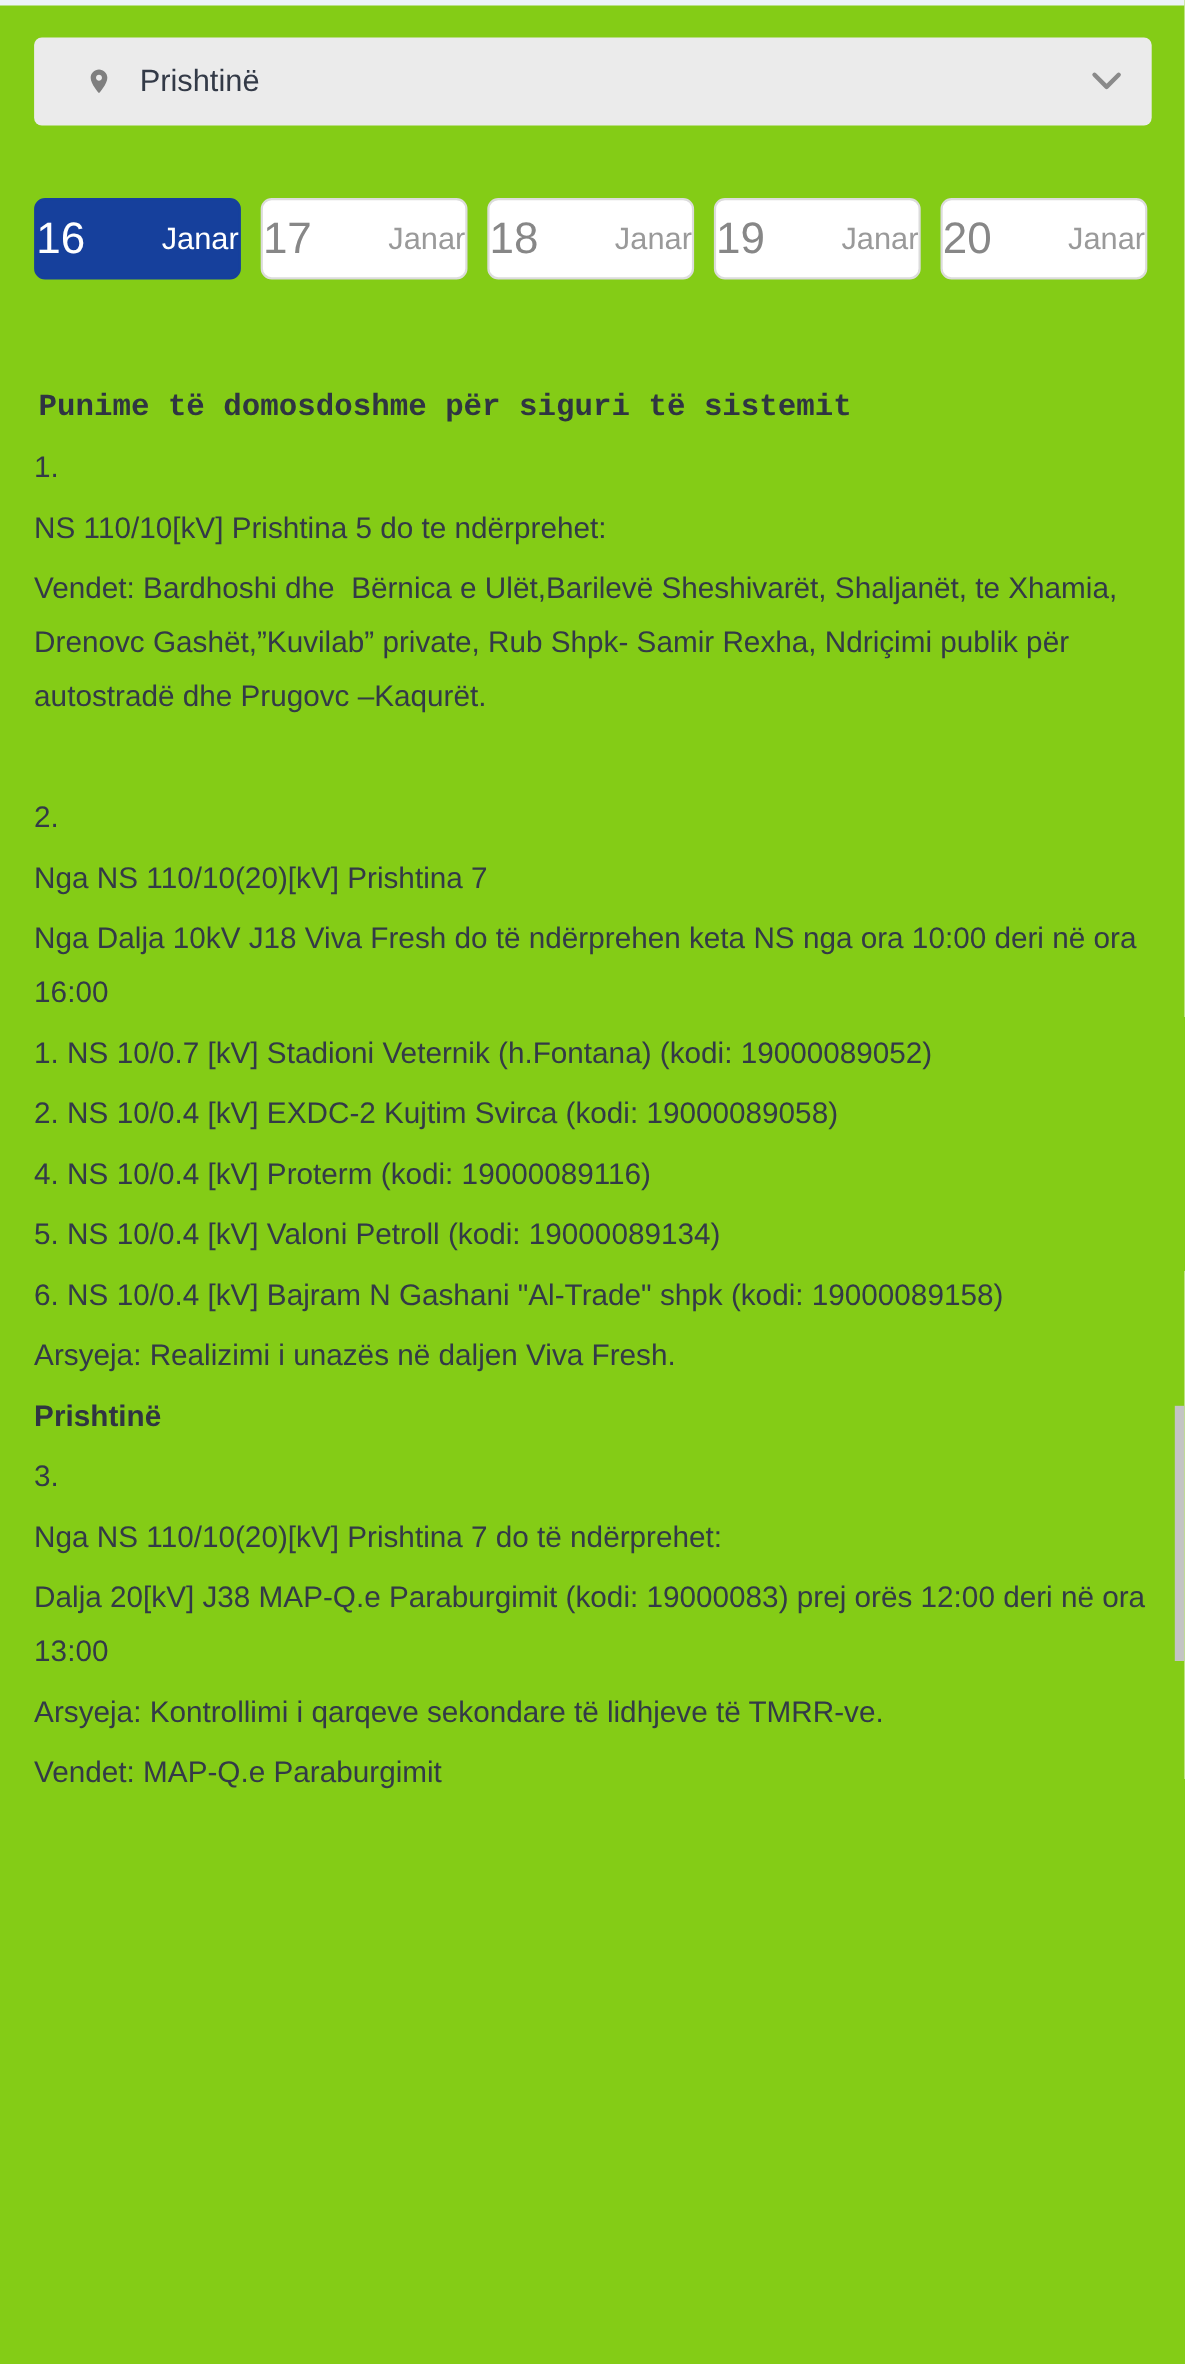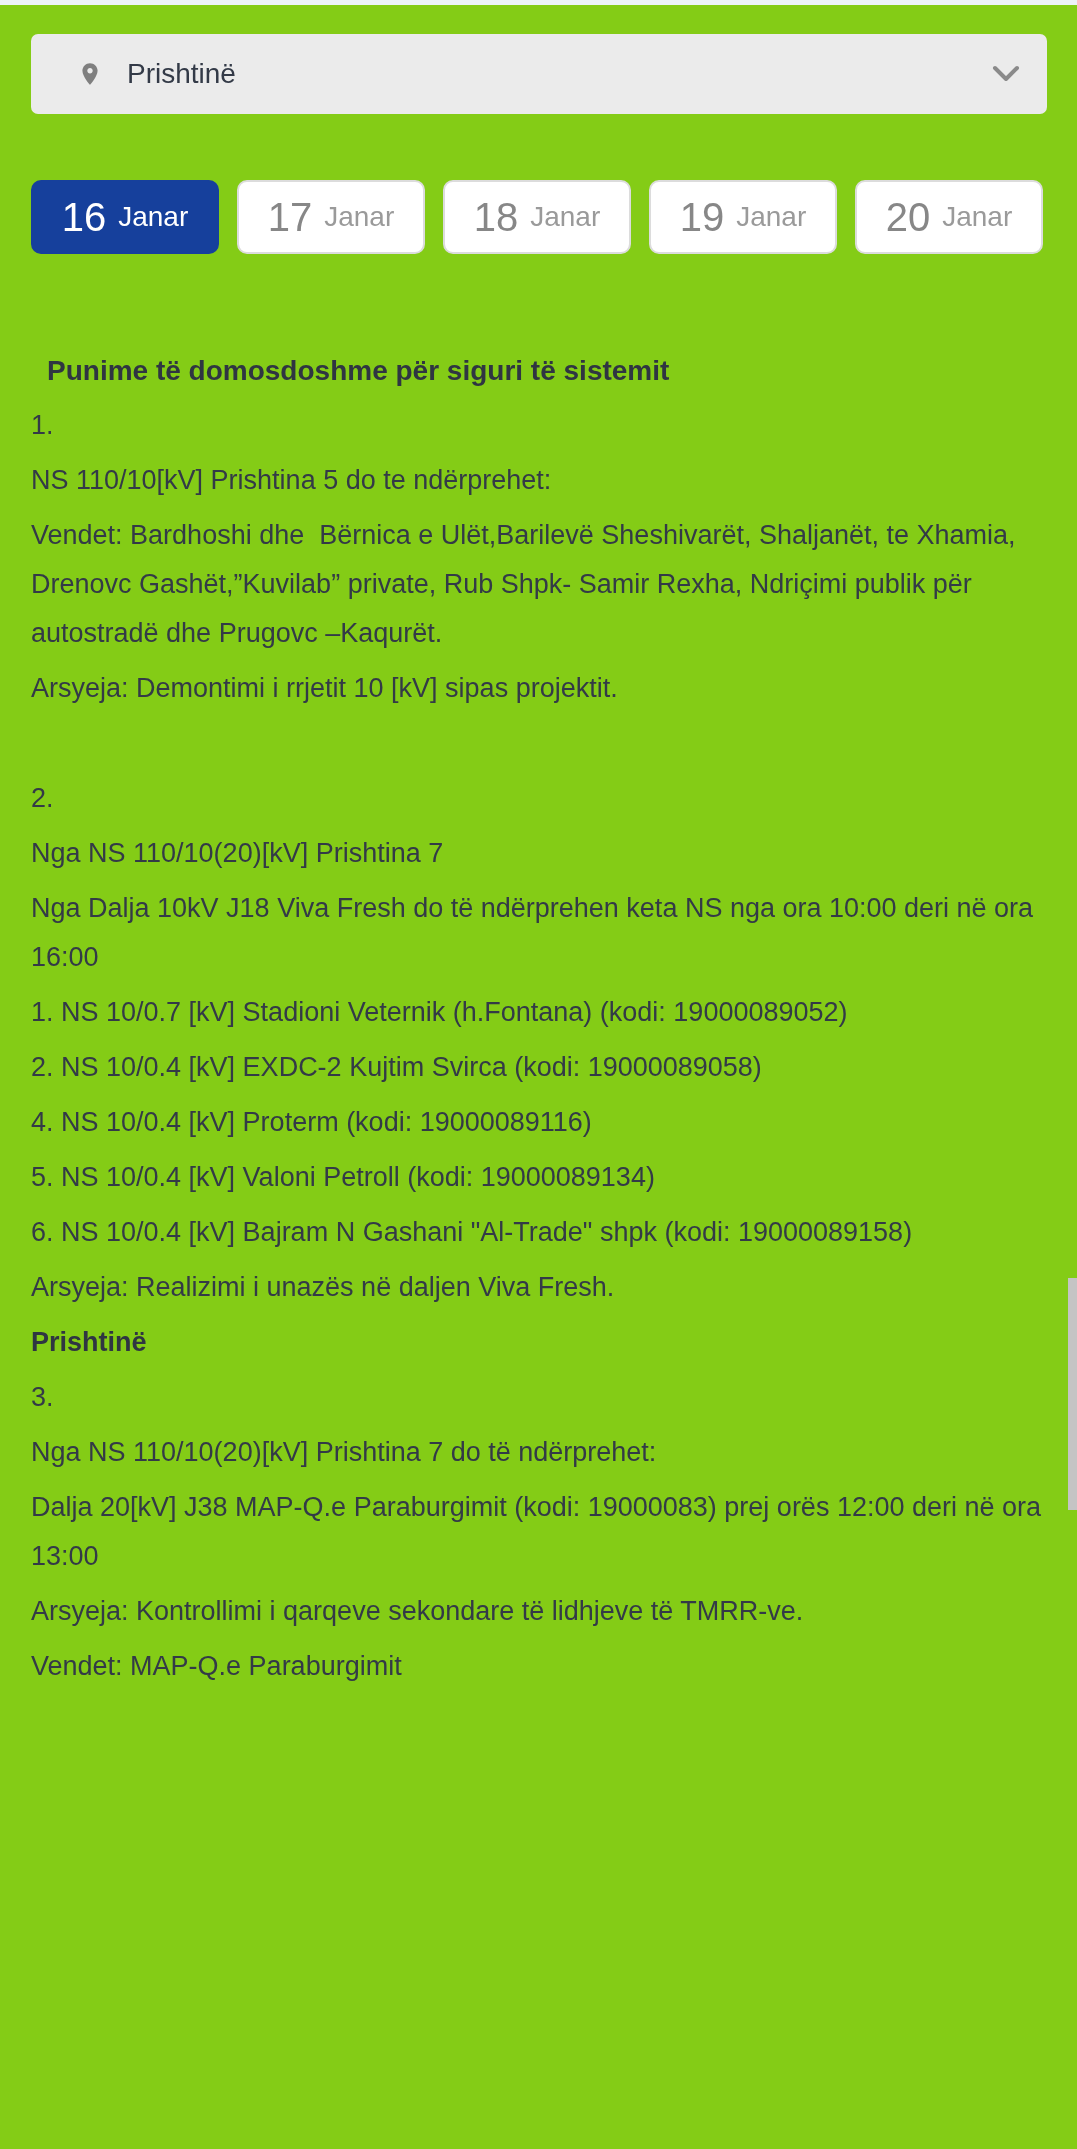--- a/index.html
+++ b/index.html
@@ -27,32 +27,32 @@
     margin-left:24px;font-size:28px;color:#333a47;flex:1 1 auto;
   }
   .location-bar .chev{width:30px;height:20px;flex:0 0 auto;}
   .tabs{
     position:absolute;left:31px;top:180px;width:1016px;height:74px;
     display:flex;gap:18px;
   }
   .tab{
     width:188px;height:74px;box-sizing:border-box;
     background:#ffffff;border:2px solid #dcdcdc;border-radius:10px;
-    display:flex;align-items:center;justify-content:center;
+    display:flex;align-items:center;justify-content:space-between;
     cursor:pointer;
   }
   .tab .day{font-size:40px;color:#878787;}
   .tab .month{font-size:28px;color:#9a9a9a;margin-left:12px;}
   .tab.selected{background:#16409c;border-color:#16409c;}
   .tab.selected .day,.tab.selected .month{color:#ffffff;}
   .article{
     position:absolute;left:31px;top:340px;width:1016px;
   }
   .article h2{
-    font-size:28px;line-height:49px;margin:6px 16px;font-weight:700;color:#2f3542;
+    font-size:28px;line-height:49px;margin:6px 4px;font-weight:700;color:#2f3542;font-family:Liberation Mono, monospace;
   }
   .article p{
     font-size:27px;line-height:49px;margin:6px 0;font-weight:400;color:#333a47;
   }
   .article p.bold{font-weight:700;color:#2f3542;}
   .article p.spacer{height:49px;}
   .scrollbar-thumb{
     position:absolute;right:0;top:1278px;width:9px;height:232px;
     background:#c4c4c4;
   }
@@ -95,21 +95,20 @@
       <span class="day">20</span>
       <span class="month">Janar</span>
     </div>
   </div>
 
   <div class="article">
     <h2>Punime të domosdoshme për siguri të sistemit</h2>
     <p>1.</p>
     <p>NS 110/10[kV] Prishtina 5 do te ndërprehet:</p>
     <p>Vendet: Bardhoshi dhe&nbsp; Bërnica e Ulët,Barilevë Sheshivarët, Shaljanët, te Xhamia, Drenovc Gashët,”Kuvilab” private, Rub Shpk- Samir Rexha, Ndriçimi publik për autostradë dhe Prugovc –Kaqurët.</p>
-    <p>Arsyeja: Demontimi i rrjetit 10 [kV] sipas projektit.</p>
     <p class="spacer"></p>
     <p>2.</p>
     <p>Nga NS 110/10(20)[kV] Prishtina 7</p>
     <p>Nga Dalja 10kV J18 Viva Fresh do të ndërprehen keta NS nga ora 10:00 deri në ora 16:00</p>
     <p>1. NS 10/0.7 [kV] Stadioni Veternik (h.Fontana) (kodi: 19000089052)</p>
     <p>2. NS 10/0.4 [kV] EXDC-2 Kujtim Svirca (kodi: 19000089058)</p>
     <p>4. NS 10/0.4 [kV] Proterm (kodi: 19000089116)</p>
     <p>5. NS 10/0.4 [kV] Valoni Petroll (kodi: 19000089134)</p>
     <p>6. NS 10/0.4 [kV] Bajram N Gashani "Al-Trade" shpk (kodi: 19000089158)</p>
     <p>Arsyeja: Realizimi i unazës në daljen Viva Fresh.</p>

